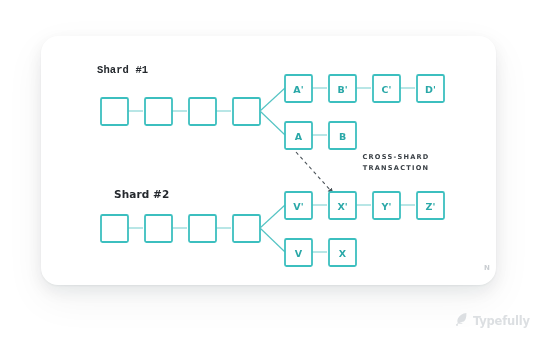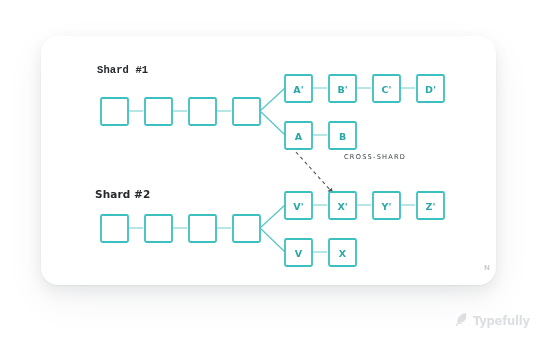--- a/index.html
+++ b/index.html
@@ -45,47 +45,47 @@
   .shard-label {
     position: absolute;
     font-family: "DejaVu Sans", sans-serif;
     font-size: 10.5px;
     font-weight: 700;
     color: #25292e;
     letter-spacing: 0.1px;
     white-space: nowrap;
   }
   #shard1-label { left: 97px; top: 64px; font-family: Liberation Mono, monospace; }
-  #shard2-label { left: 95px; top: 188px; }
+  #shard2-label { left: 114px; top: 188px; }
 
   
   .block-label {
     position: absolute;
     font-family: "DejaVu Sans", sans-serif;
     font-size: 9.5px;
     font-weight: 700;
     color: #2aa8a8;
     white-space: nowrap;
     transform: translate(-50%, -50%);
     pointer-events: none;
   }
 
   
   #cross-shard-caption {
     position: absolute;
-    left: 344px;
+    left: 336px;
     top: 152px;
     width: 120px;
     font-family: "DejaVu Sans", sans-serif;
     font-size: 6.6px;
-    font-weight: 400;
+    font-weight: 700;
     color: #3a4046;
     letter-spacing: 1.25px;
     line-height: 1.62;
-    text-align: left;
+    text-align: center;
   }
 
   
   #corner-mark {
     position: absolute;
     left: 484px;
     top: 264px;
     font-family: "DejaVu Sans", sans-serif;
     font-size: 7px;
     font-weight: 700;
@@ -216,20 +216,21 @@
 <div class="block-label" style="left:298.5px; top:205.5px;">V'</div>
 <div class="block-label" style="left:342.5px; top:205.5px;">X'</div>
 <div class="block-label" style="left:386.5px; top:205.5px;">Y'</div>
 <div class="block-label" style="left:430.5px; top:205.5px;">Z'</div>
 
 <div class="block-label" style="left:298.5px; top:252.5px;">V</div>
 <div class="block-label" style="left:342.5px; top:252.5px;">X</div>
 
 <div id="cross-shard-caption">
   <div>CROSS-SHARD</div>
+  <div>TRANSACTION</div>
 </div>
 
 <div id="corner-mark">N</div>
 
 <div id="watermark">
   <span class="wm-icon">
     <svg width="13" height="14" viewBox="0 0 13 14" xmlns="http://www.w3.org/2000/svg">
       <path d="M11.4 1.0 C7.6 1.4 4.3 3.4 2.9 6.6 C2.2 8.2 2.2 9.8 2.8 11.1 L1.0 13.0 L2.0 13.0 L3.6 11.4 C5.0 12.0 6.6 11.8 7.9 10.9 L4.3 10.4 L8.9 9.6 C10.9 7.9 11.6 4.3 11.4 1.0 Z" fill="#dcdfe2"></path>
       <circle cx="2.0" cy="13.0" r="0.9" fill="#dcdfe2"></circle>
     </svg>

